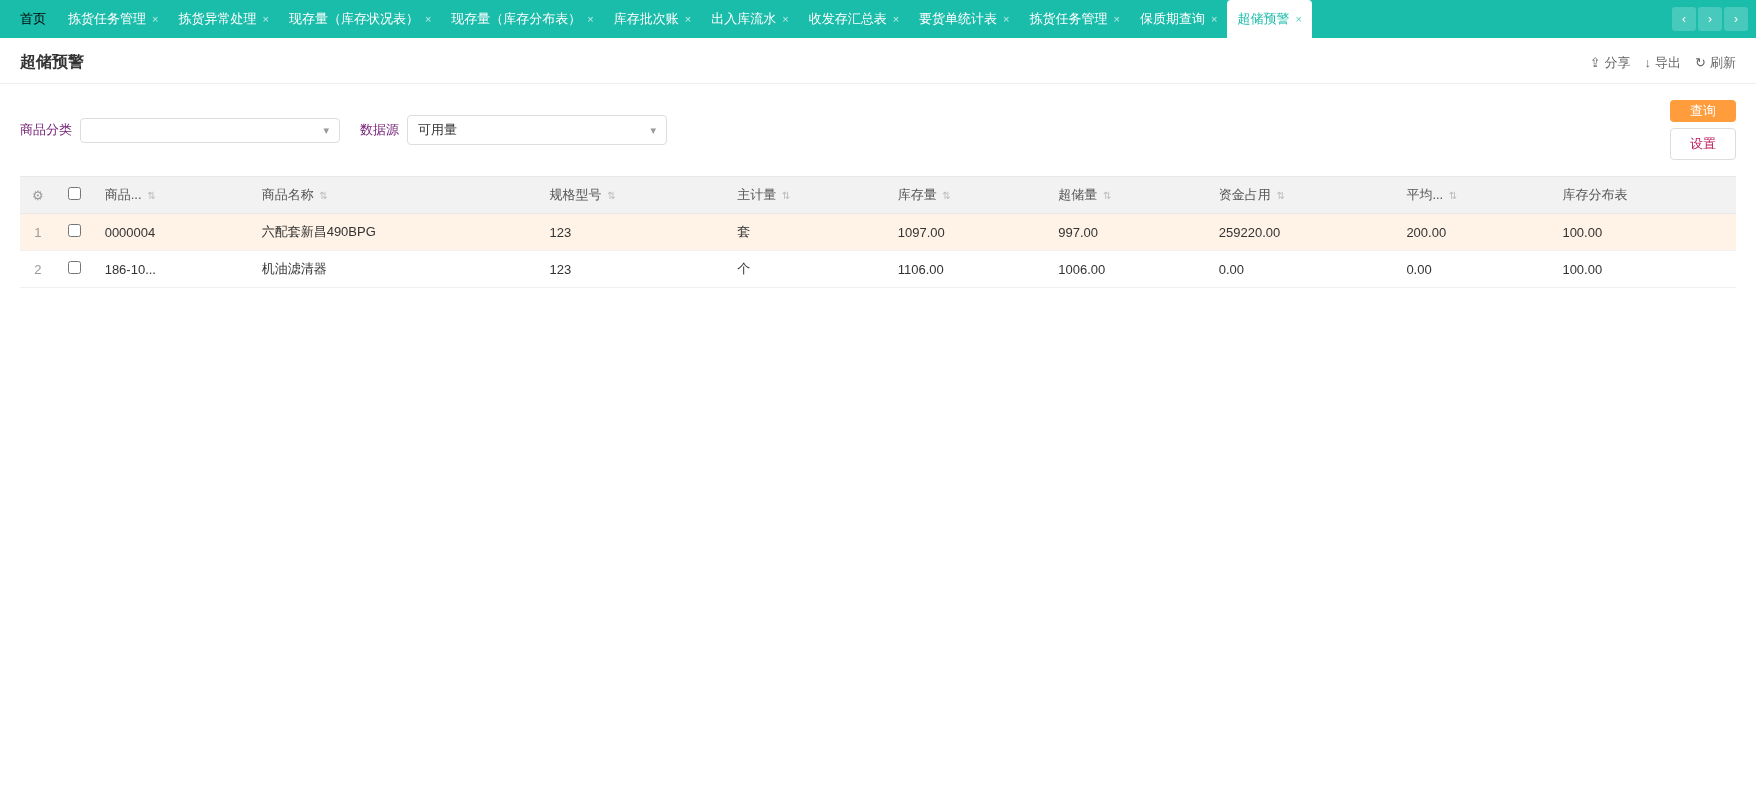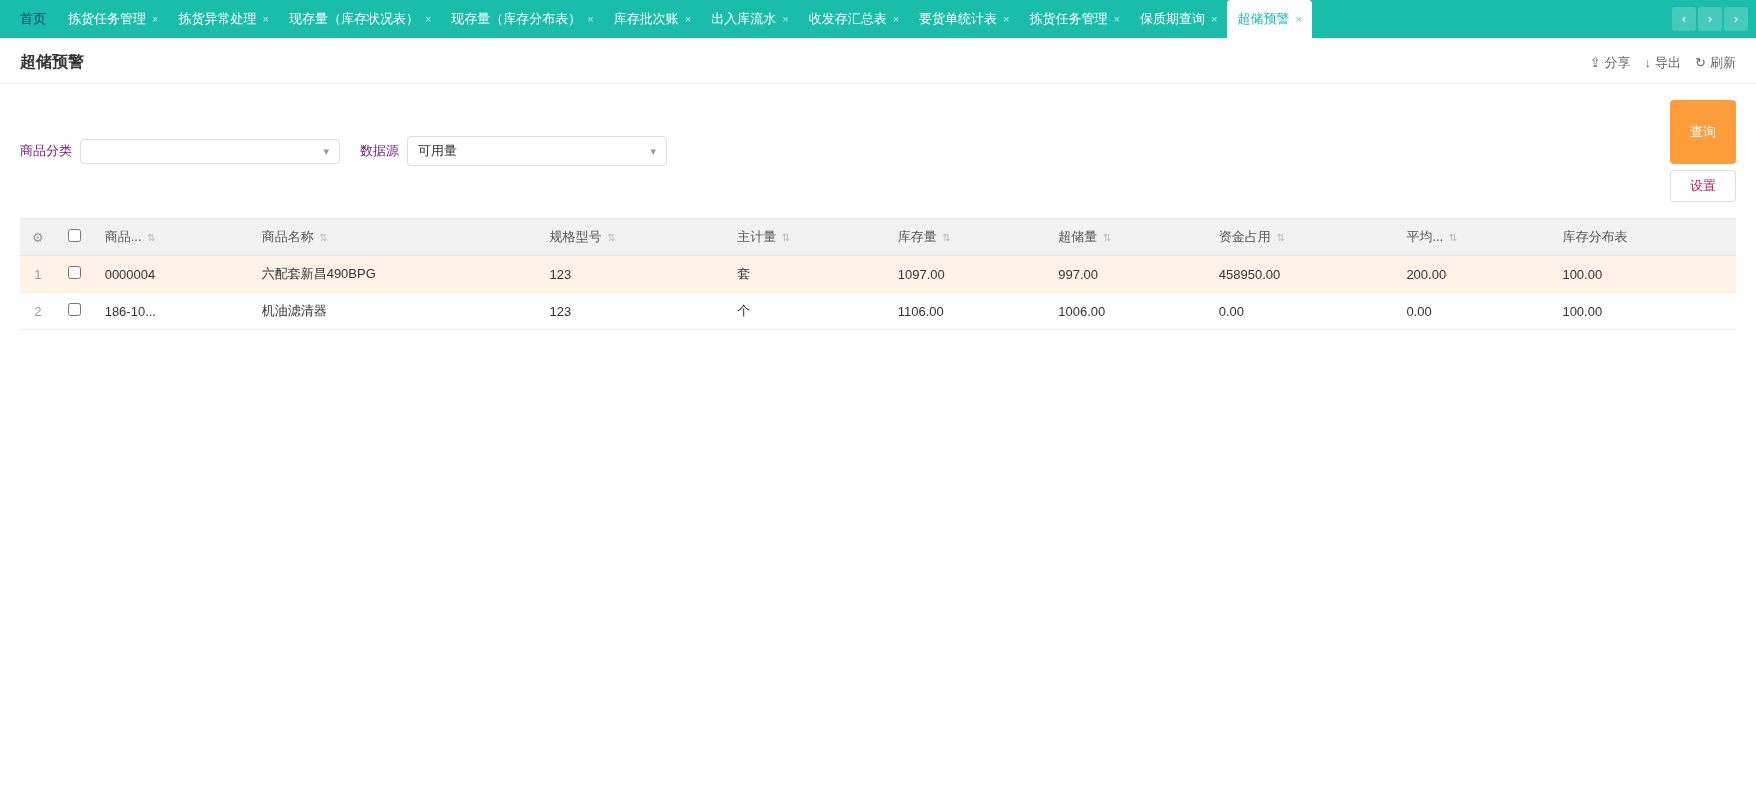--- a/index.html
+++ b/index.html
@@ -30,21 +30,21 @@
       background: #fff;
       color: #1abcaa;
       border-radius: 4px 4px 0 0;
     }
     .top-nav .nav-item .close-x {
       margin-left: 6px;
       font-size: 11px;
       opacity: 0.7;
     }
     .top-nav .nav-home {
-      color: #0c4a6e;
+      color: #000000;
       padding: 0 12px;
       height: 38px;
       display: flex;
       align-items: center;
       cursor: pointer;
       font-size: 13px;
       flex-shrink: 0;
     }
     .nav-arrows {
       display: flex;
@@ -126,21 +126,21 @@
       background: #fff;
       cursor: pointer;
       justify-content: space-between;
     }
     .filter-select .arrow { color: #999; font-size: 11px; }
     .filter-btn-query {
       background: #ff9c3c;
       color: #fff;
       border: none;
       border-radius: 4px;
-      padding: 23px 20px;
+      padding: 2px 20px;
       cursor: pointer;
       font-size: 13px;
       margin-left: auto;
     }
     .filter-btn-settings {
       background: #fff;
       color: #be185d;
       border: 1px solid #ddd;
       border-radius: 4px;
       padding: 6px 16px;
@@ -357,21 +357,21 @@
     <td class="row-num">1</td>
     <td class="checkbox-col">
       <input type="checkbox" style="">
     </td>
     <td>0000004</td>
     <td>六配套新昌490BPG</td>
     <td>123</td>
     <td>套</td>
     <td>1097.00</td>
     <td>997.00</td>
-    <td>458950.00</td>
+    <td>259220.00</td>
     <td>200.00</td>
     <td>100.00</td>
   </tr>
           <tr>
     <td class="row-num">2</td>
     <td class="checkbox-col">
       <input type="checkbox" style="">
     </td>
     <td>186-10...</td>
     <td>机油滤清器</td>

